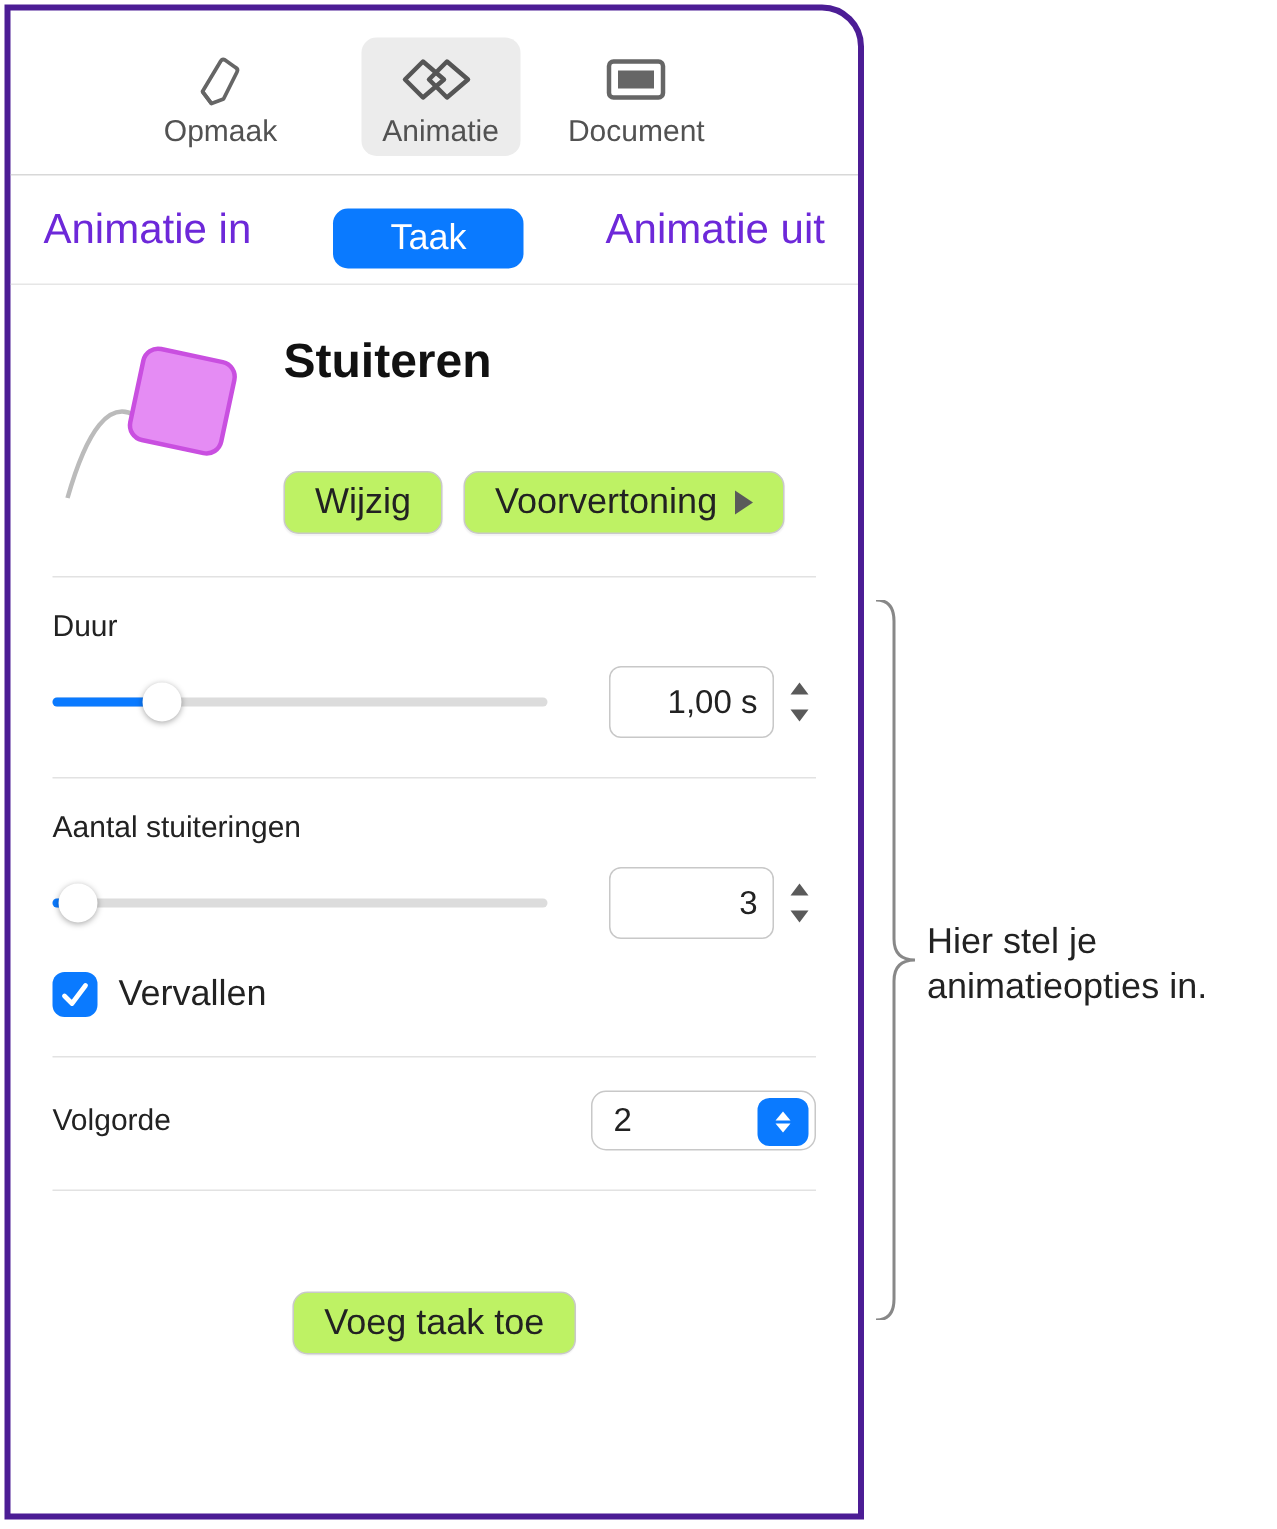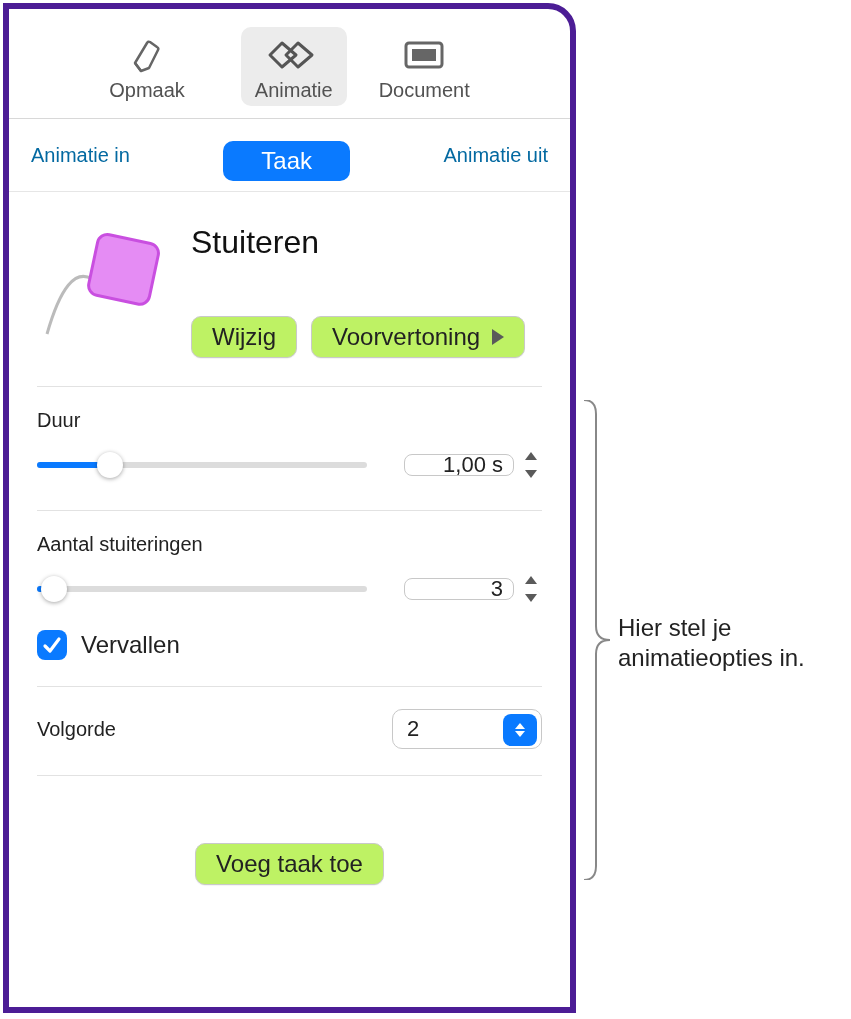--- a/index.html
+++ b/index.html
@@ -13,21 +13,21 @@
     overflow: hidden;
   }
 
   .panel {
     position: absolute;
     left: 3px;
     top: 3px;
     width: 573px;
     height: 1010px;
     background: #fff;
-    border: 6px solid #4c1d95;
+    border: 4px solid #4c1d95;
     border-top-right-radius: 28px;
     overflow: hidden;
   }
 
   
   .toolbar {
     display: flex;
     align-items: flex-end;
     justify-content: center;
     gap: 18px;
@@ -50,22 +50,22 @@
 
   
   .seg-row {
     display: flex;
     align-items: center;
     justify-content: space-between;
     padding: 10px 22px;
     border-bottom: 1px solid #e6e6e6;
   }
   .seg-item {
-    font-size: 20px;
-    color: #0369a1;
+    font-size: 28px;
+    color: #6d28d9;
     padding: 6px 0;
   }
   .seg-pill {
     font-size: 24px;
     color: #fff;
     background: #0a7aff;
     border-radius: 10px;
     padding: 6px 38px;
     margin-top: 12px;
   }
@@ -73,21 +73,21 @@
   
   .fx-header {
     display: flex;
     align-items: flex-start;
     gap: 24px;
     padding: 32px 28px 28px 28px;
   }
   .fx-icon {
     width: 130px; height: 120px; position: relative; flex-shrink:0;
   }
-  .fx-title { font-size: 32px; font-weight: 400; color:#111; margin:0 0 16px 0; }
+  .fx-title { font-size: 32px; font-weight: 700; color:#111; margin:0 0 16px 0; }
   .btn-row { display:flex; gap: 14px; }
   .mac-btn {
     font-size: 24px;
     color: #222;
     background: #bef264;
     border: 1px solid #c9c9c9;
     border-radius: 10px;
     padding: 6px 20px;
     box-shadow: 0 1px 1px rgba(0,0,0,0.05);
     display: inline-flex;
@@ -125,21 +125,21 @@
   }
   .slider-thumb {
     position:absolute; top:50%; transform:translate(-50%,-50%);
     width:26px; height:26px; background:#fff; border-radius:50%;
     box-shadow: 0 1px 4px rgba(0,0,0,0.35);
   }
 
   
   .stepper-wrap { display:flex; align-items:center; gap:6px; }
   .stepper-input {
-    width: 110px; height: 22px;
+    width: 110px; height: 48px;
     font-size: 22px; color:#222;
     text-align: right;
     padding: 0 10px;
     border: 1px solid #c8c8c8;
     border-radius: 8px;
     background:#fff;
   }
   .stepper-btns {
     width: 22px; height: 38px;
     display:flex; flex-direction:column; justify-content:center; gap:2px;

